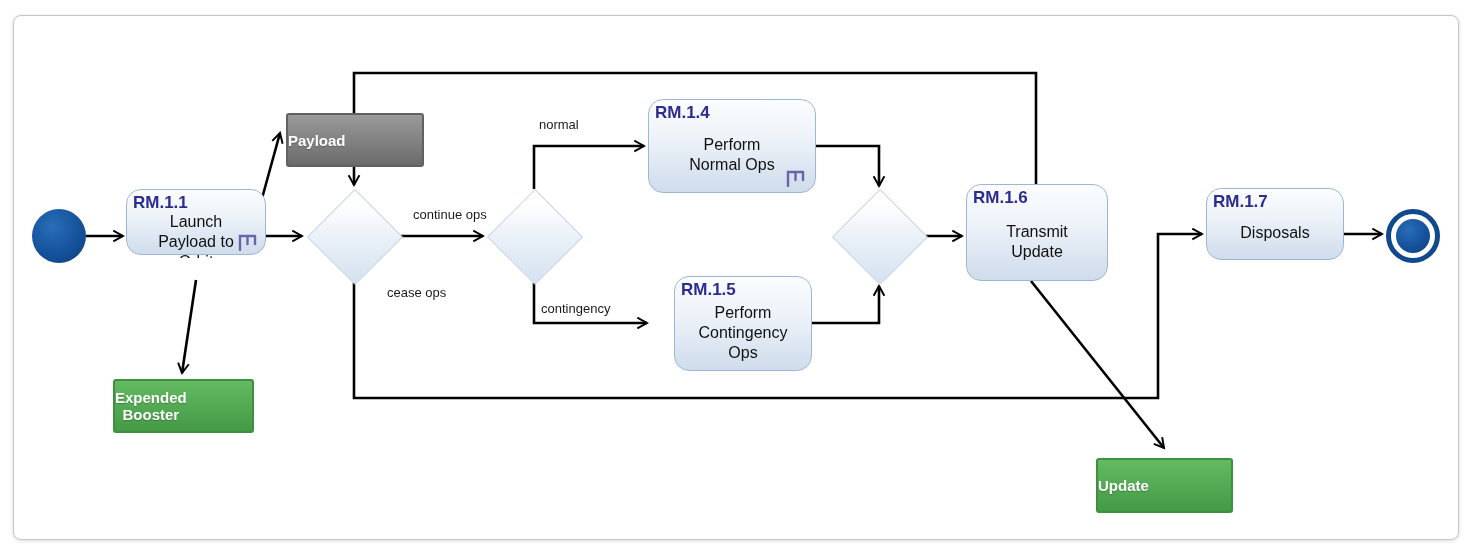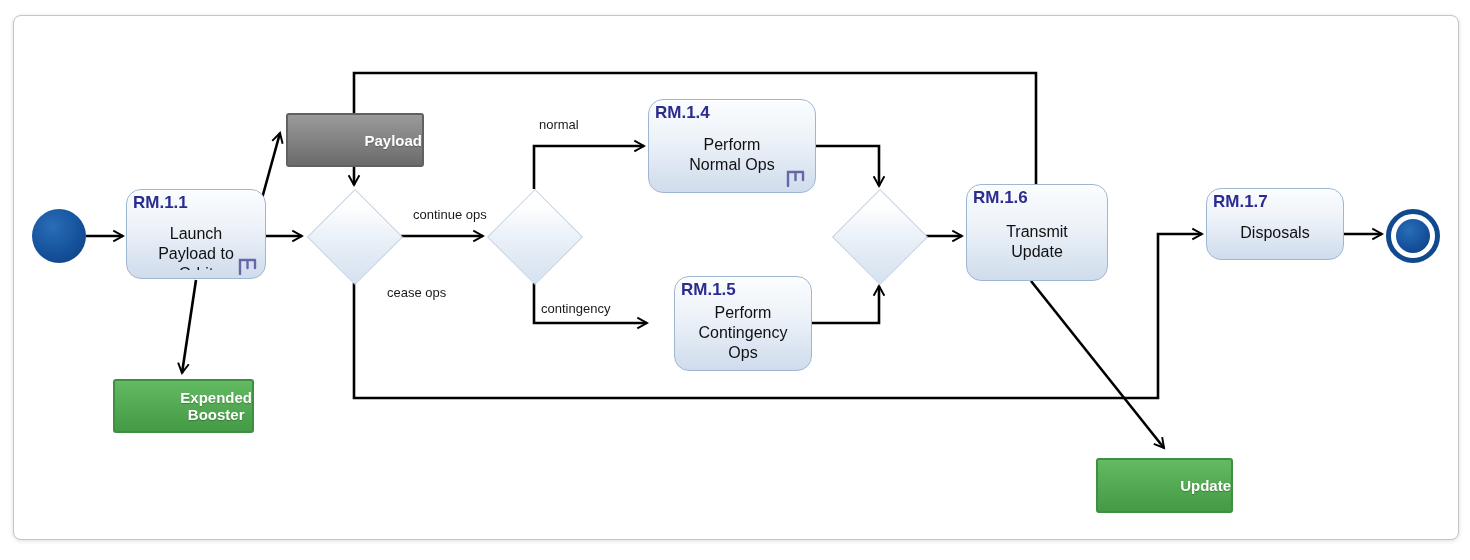--- a/index.html
+++ b/index.html
@@ -13,21 +13,21 @@
   .action{position:absolute;box-sizing:border-box;border:1.5px solid #9fb6d2;border-radius:15px;
           background:linear-gradient(to bottom,#fbfdfe 0%,#eef3f9 40%,#cfdcec 100%);
           display:flex;flex-direction:column;padding:3px 6px 4px 6px;
           box-shadow:inset 0 1px 0 rgba(255,255,255,.8);}
   .action .num{font-size:17px;font-weight:bold;color:#2b2b90;line-height:19px;}
   .action .body{flex:1;display:flex;flex-direction:column;align-items:center;justify-content:center;
                 text-align:center;font-size:16px;line-height:20px;color:#111;white-space:pre-line;}
   .clipline{height:6px;overflow:hidden;font-size:16px;line-height:20px;color:#111;}
 
   
-  .objbox{position:absolute;box-sizing:border-box;display:flex;align-items:center;justify-content:flex-end;
+  .objbox{position:absolute;box-sizing:border-box;display:flex;align-items:center;justify-content:flex-start;
           text-align:center;font-size:15px;font-weight:bold;color:#ffffff;white-space:pre-line;
           border-radius:3px;text-shadow:0 1px 1px rgba(0,0,0,.25);line-height:17px;}
   .green{background:linear-gradient(to bottom,#62ba62,#459a45);border:2px solid #3f8f3f;}
   .gray{background:linear-gradient(to bottom,#9a9a9a,#6b6b6b);border:2px solid #616161;}
 
   
   .diamond{position:absolute;width:66px;height:66px;transform:rotate(45deg);
            background:linear-gradient(to bottom right,#ffffff 15%,#e8eff7 55%,#d5e2f0 100%);
            border:1px solid #c2d1e2;}
 
@@ -75,21 +75,21 @@
 
     <div class="startnode" style="left:18px;top:193px;"></div>
     <div class="endnode" style="left:1372px;top:193px;">
       <div class="inner"></div>
     </div>
 
     <div class="diamond" style="left:307px;top:187px;"></div>
     <div class="diamond" style="left:487px;top:187px;"></div>
     <div class="diamond" style="left:832px;top:187px;"></div>
 
-    <div class="action" style="left:112px;top:173px;width:140px;height:90px;gap:8px;">
+    <div class="action" style="left:112px;top:173px;width:140px;height:66px;">
       <div class="num">RM.1.1</div>
       <div class="body"><span>Launch
 Payload to</span><span class="clipline">Orbit</span></div>
       <svg class="rake" style="right:7px;bottom:3px;" width="22" height="19">
         <path d="M4,18 V4 H19 M11.5,4 V12 M19,4 V12" fill="none" stroke="#6767a7" stroke-width="2.4" stroke-linecap="round"></path>
       </svg>
     </div>
 
     <div class="objbox gray" style="left:272px;top:97px;width:138px;height:54px;">
       <span>Payload</span>

